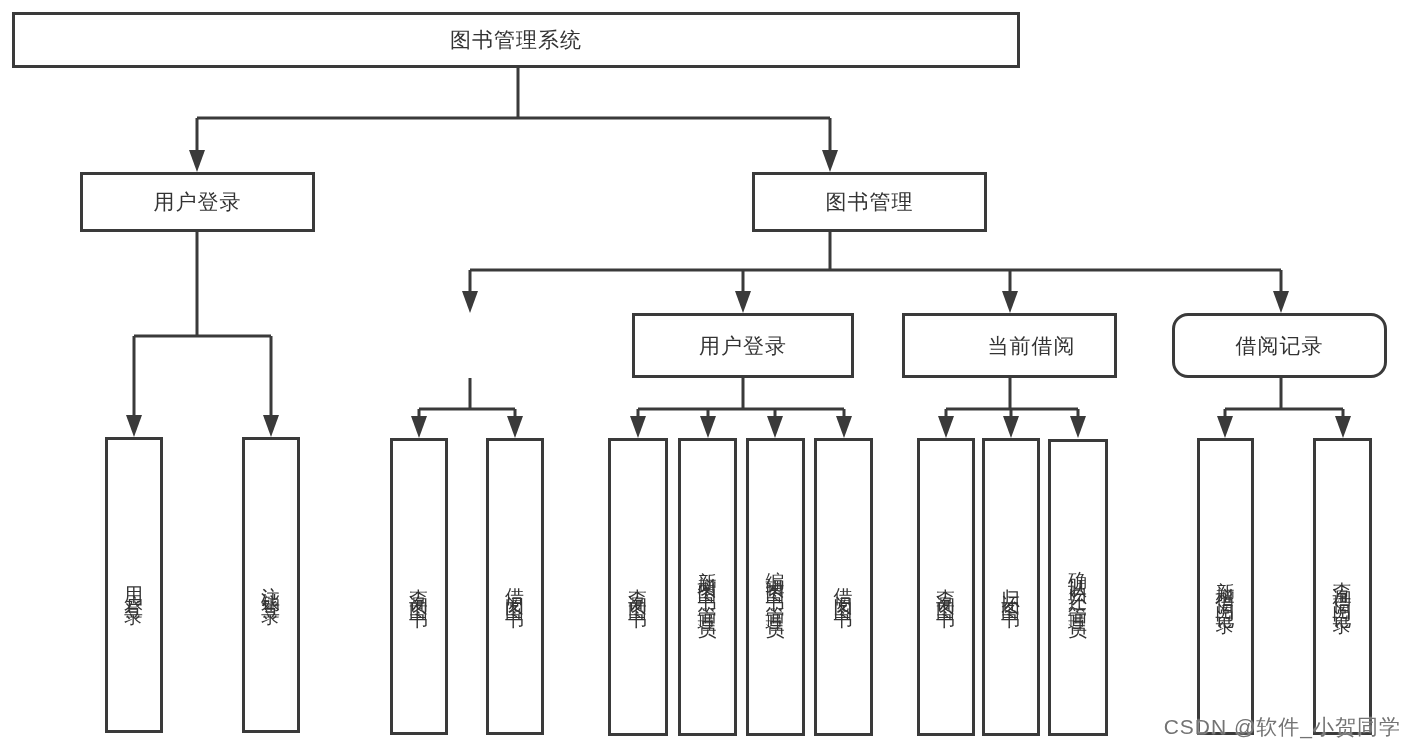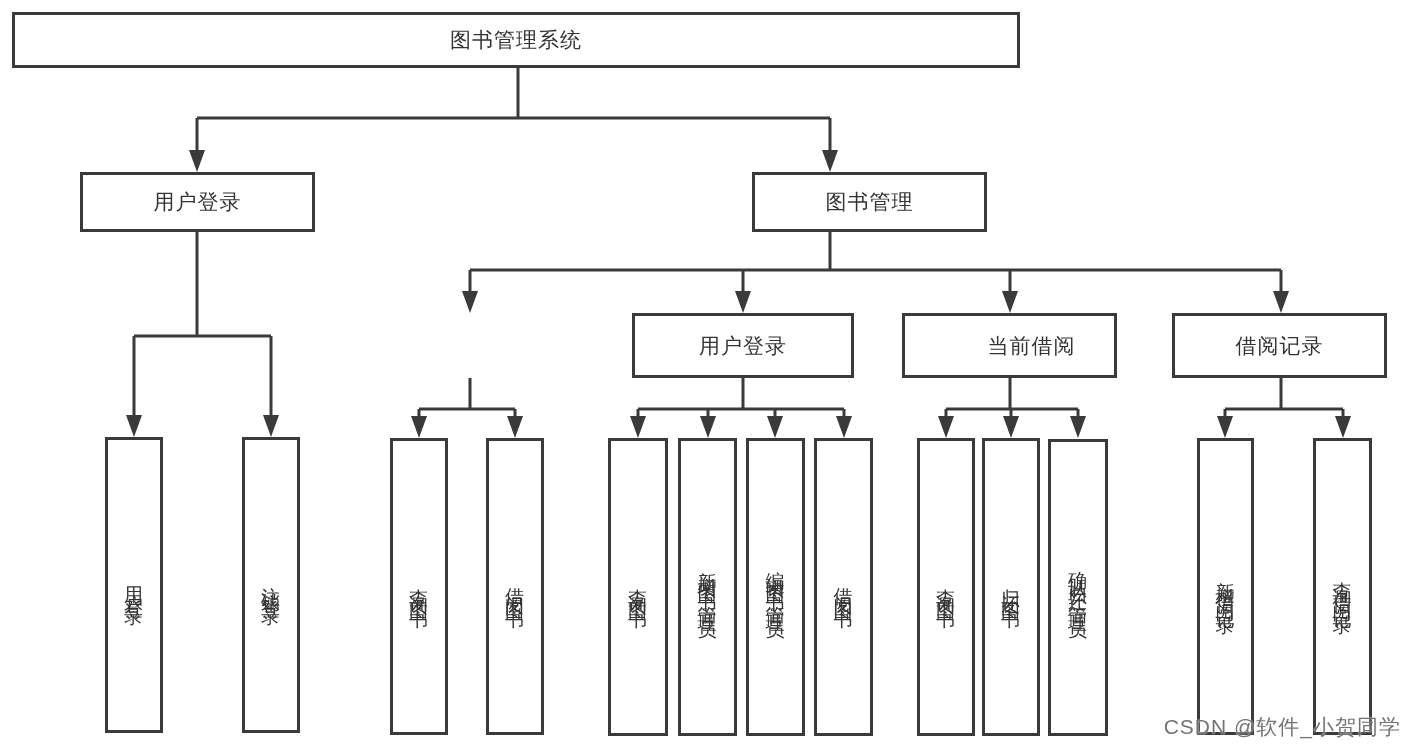--- a/index.html
+++ b/index.html
@@ -115,21 +115,21 @@
     </g>
   </svg>
 
   <div class="hbox" style="left:12px; top:12px; width:1008px; height:56px;">图书管理系统</div>
 
   <div class="hbox" style="left:80px; top:172px; width:235px; height:60px;">用户登录</div>
   <div class="hbox" style="left:712px; top:172px; width:235px; height:60px;margin-left:40px;">图书管理</div>
 
   <div class="hbox" style="left:632px; top:313px; width:222px; height:65px;">用户登录</div>
   <div class="hbox" style="left:902px; top:313px; width:215px; height:65px;padding-left:44px;">当前借阅</div>
-  <div class="hbox" style="left:1172px; top:313px; width:215px; height:65px;">借阅记录</div>
+  <div class="hbox" style="left:1172px; top:313px; width:215px; height:65px;border-radius:16px;">借阅记录</div>
 
   <div class="vbox" style="left:105px; top:437px; width:58px; height:296px;">用户登录</div>
   <div class="vbox" style="left:242px; top:437px; width:58px; height:296px;">注销登录</div>
 
   <div class="vbox" style="left:390px; top:438px; width:58px; height:297px;">查询图书</div>
   <div class="vbox" style="left:486px; top:438px; width:58px; height:297px;">借阅图书</div>
 
   <div class="vbox" style="left:608px; top:438px; width:60px; height:298px;">查询图书</div>
   <div class="vbox" style="left:678px; top:438px; width:59px; height:298px;">新增图书（管理员）</div>
   <div class="vbox" style="left:746px; top:438px; width:59px; height:298px;">编辑图书（管理员）</div>

